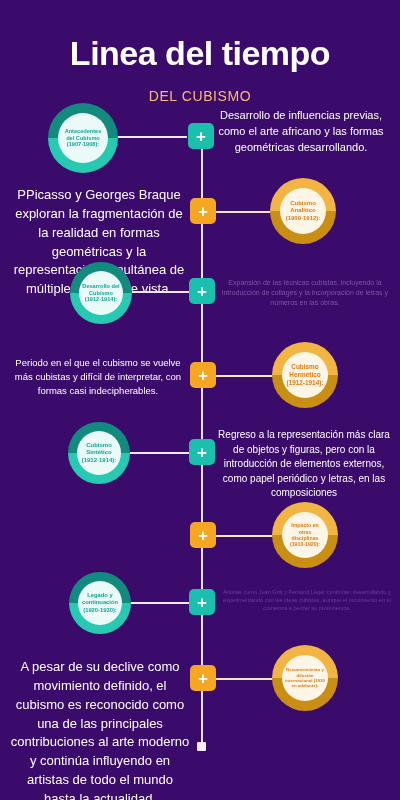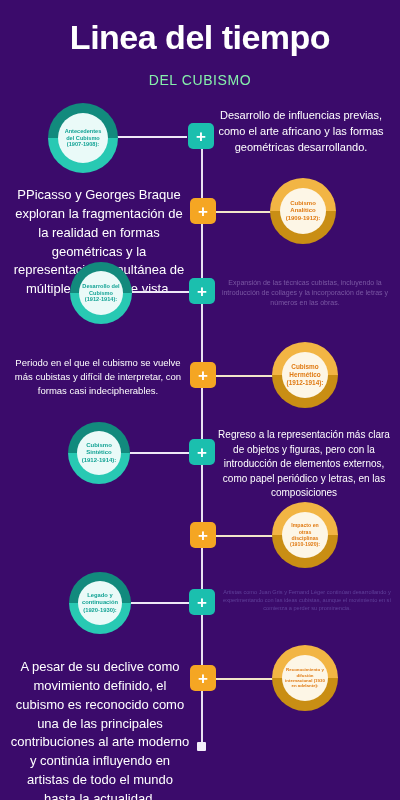--- a/index.html
+++ b/index.html
@@ -30,25 +30,25 @@
     left: 0;
     width: 400px;
     text-align: center;
   }
   .title {
     font-size: 34px;
     font-weight: bold;
     color: #ffffff;
     letter-spacing: -0.5px;
     line-height: 1.05;
-    margin: 0;
+    margin: 16px;
   }
   .subtitle {
     font-size: 14px;
-    color: #86efac;
+    color: #fdba74;
     letter-spacing: 0.6px;
     margin-top: 16px;
   }
 
   
   .spine {
     position: absolute;
     left: 201px;
     top: 130px;
     width: 2px;

